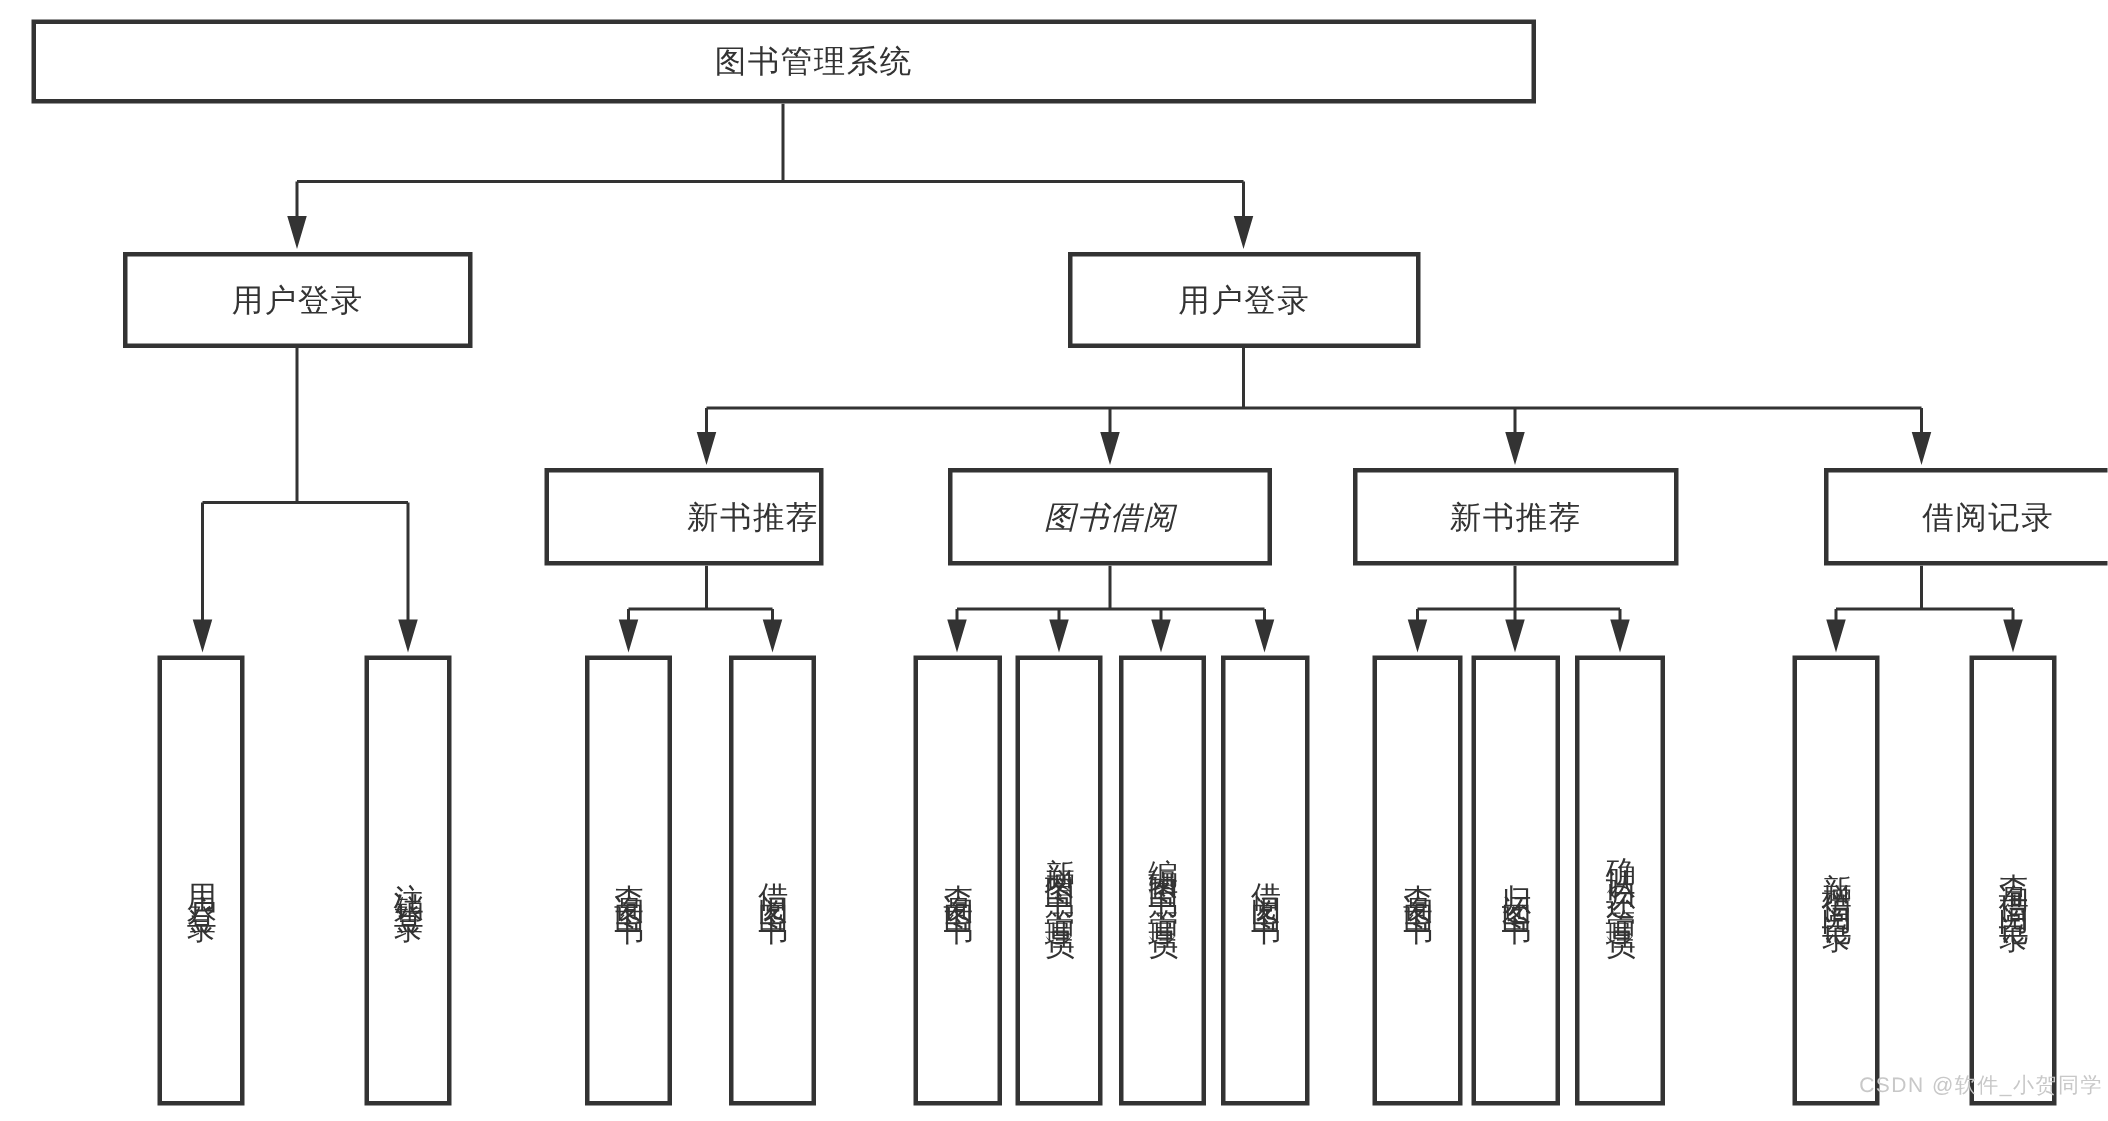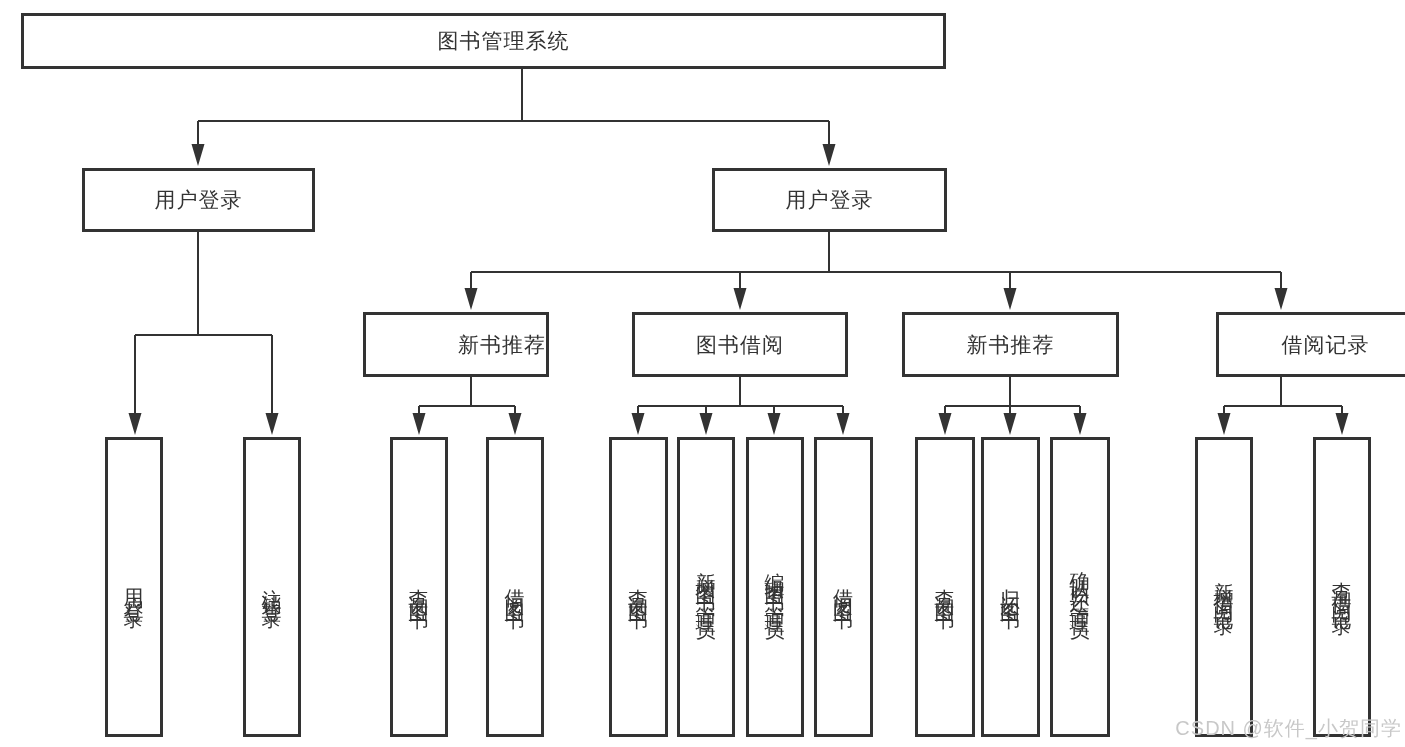--- a/index.html
+++ b/index.html
@@ -33,45 +33,45 @@
   .hbox .lbl{white-space:nowrap;}
   .vbox{top:437px;height:300px;font-size:20px;}
   .vbox .lbl{
     writing-mode:vertical-rl;
     text-orientation:mixed;
     letter-spacing:7px;
     line-height:1;
     white-space:nowrap;
   }
   
-  #n-root{left:21px;top:13px;width:925px;height:56px;padding-left:40px;}
+  #n-root{left:21px;top:13px;width:1003px;height:56px;padding-left:40px;}
   #n-ul{left:82px;top:168px;width:233px;height:64px;}
   #n-bm{left:712px;top:168px;width:235px;height:64px;}
   #n-nbr{left:363px;top:312px;width:186px;height:65px;justify-content:flex-end;}
-  #n-bb{left:632px;top:312px;width:216px;height:65px;}
+  #n-bb{left:632px;top:312px;width:216px;height:65px;font-style:italic;}
   #n-cb{left:902px;top:312px;width:217px;height:65px;}
   #n-br{left:1216px;top:312px;width:219px;height:65px;text-align:center;}
   
   #v-ul1{left:105px;width:58px;}
   #v-ul2{left:243px;width:58px;}
   #v-nbr1{left:390px;width:58px;}
   #v-nbr2{left:486px;width:58px;}
   #v-bb1{left:609px;width:59px;}
   #v-bb2{left:677px;width:58px;}
   #v-bb3{left:746px;width:58px;}
   #v-bb4{left:814px;width:59px;}
   #v-cb1{left:915px;width:60px;}
   #v-cb2{left:981px;width:59px;}
   #v-cb3{left:1050px;width:60px;}
   #v-br1{left:1195px;width:58px;}
   #v-br2{left:1313px;width:58px;}
   .watermark{
     position:absolute;
     right:3px;top:715px;
-    font-size:20px;
+    font-size:14px;
     color:var(--watermark);
     z-index:5;
     white-space:nowrap;
     letter-spacing:1px;
   }
 </style>
 </head>
 <body>
 
 <div class="stage">

